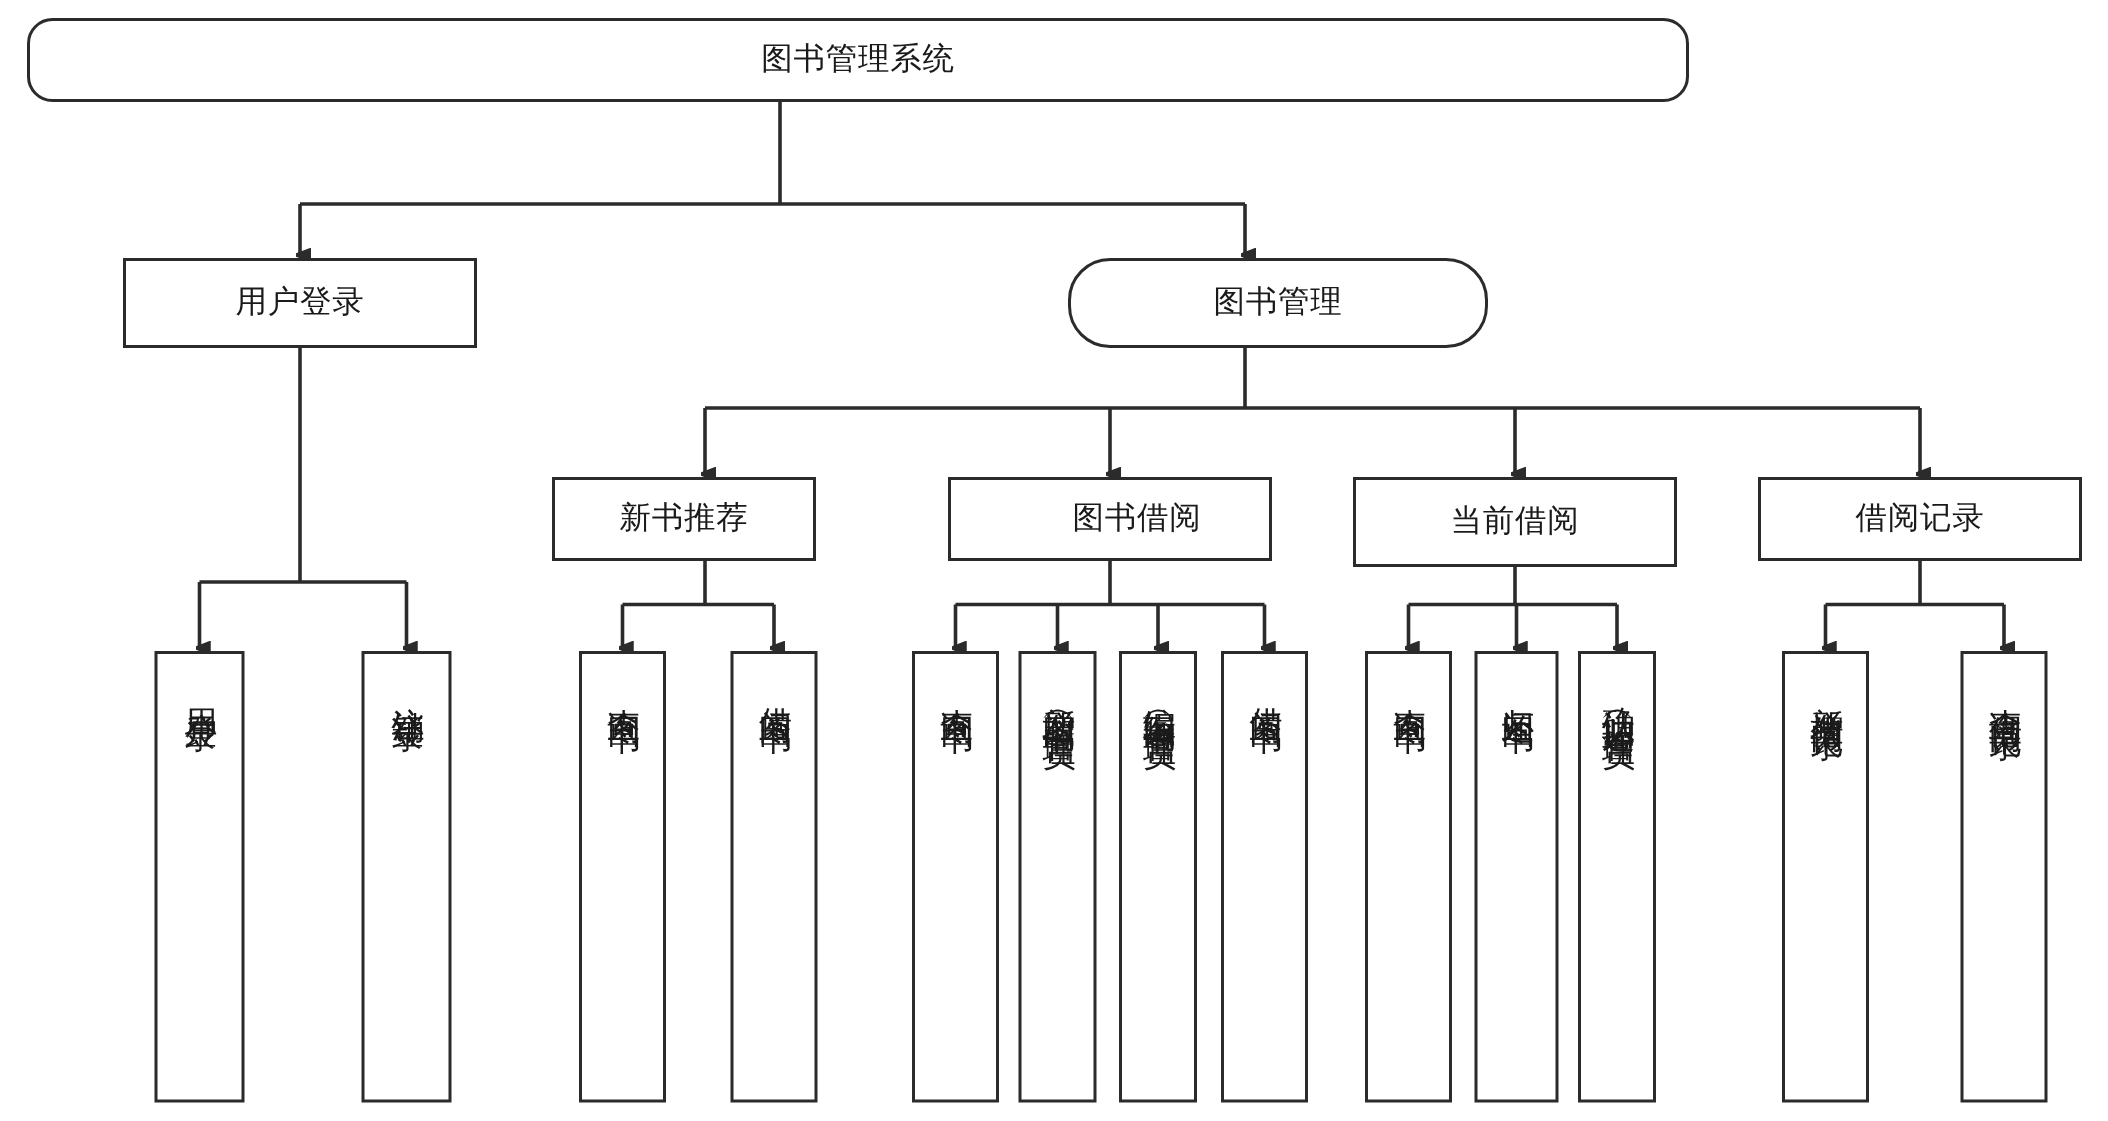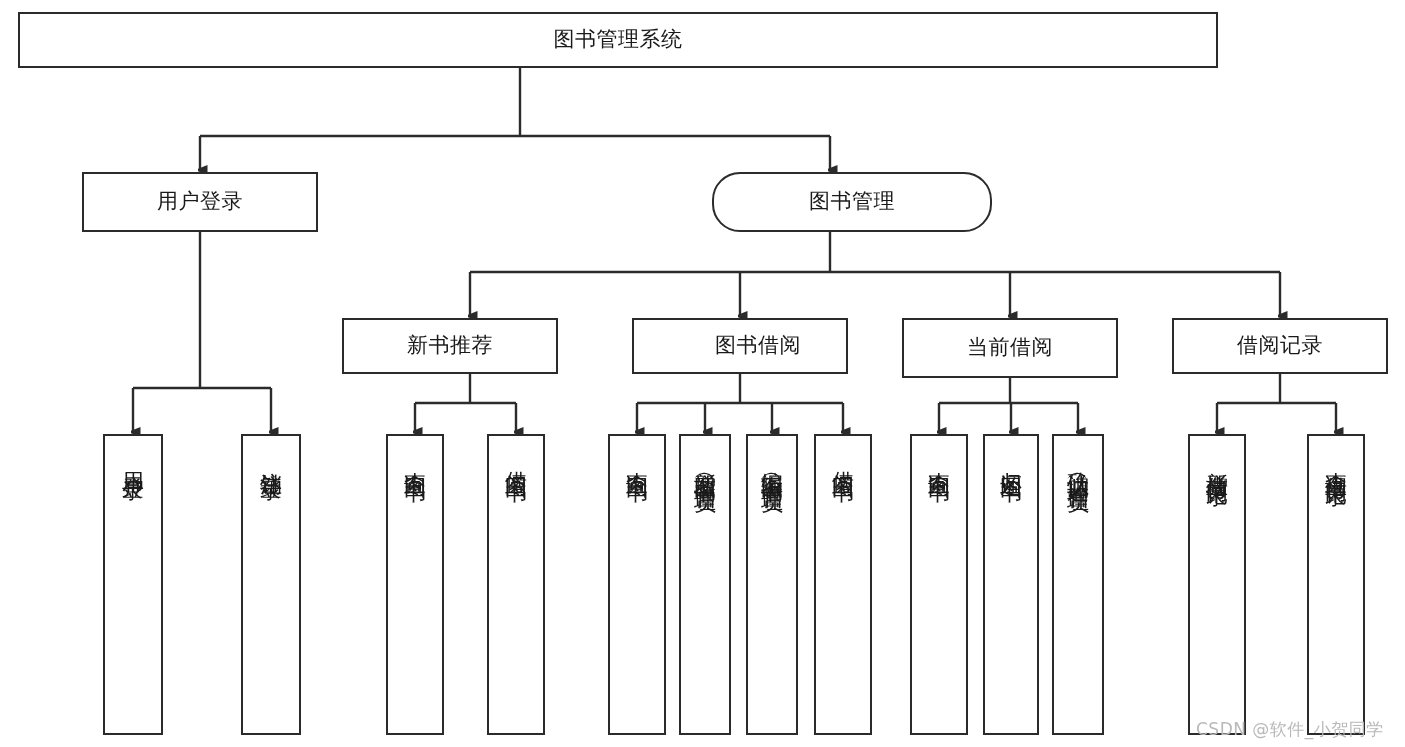--- a/index.html
+++ b/index.html
@@ -102,34 +102,34 @@
         <path d="M939,403 L939,432" marker-end="url(#arrow)"></path>
         <path d="M1011,403 L1011,432" marker-end="url(#arrow)"></path>
         <path d="M1078,403 L1078,432" marker-end="url(#arrow)"></path>
         <path d="M1280,374 L1280,403"></path>
         <path d="M1217,403 L1336,403"></path>
         <path d="M1217,403 L1217,432" marker-end="url(#arrow)"></path>
         <path d="M1336,403 L1336,432" marker-end="url(#arrow)"></path>
       </g>
   </svg>
 
-  <div class="node horiz" style="left: 18px; top: 12px; width: 1200px; height: 56px;">
+  <div class="node horiz" style="left: 18px; top: 12px; width: 1108px; height: 56px; border-radius: 17px;">
     <span class="label">图书管理系统</span>
   </div>
 
   <div id="level1-host">
       <div class="node horiz" style="left: 82px; top: 172px; width: 236px; height: 60px;">
         <span class="label">用户登录</span>
       </div>
       <div class="node horiz" style="left: 712px; top: 172px; width: 280px; height: 60px; border-radius: 28px;">
         <span class="label">图书管理</span>
       </div>
     </div>
   <div id="level2-host">
-      <div class="node horiz" style="left: 342px; top: 318px; width: 216px; height: 56px;">
+      <div class="node horiz" style="left: 368px; top: 318px; width: 176px; height: 56px;">
         <span class="label">新书推荐</span>
       </div>
       <div class="node horiz" style="left: 632px; top: 318px; width: 216px; height: 56px; padding-left: 36px;">
         <span class="label">图书借阅</span>
       </div>
       <div class="node horiz" style="left: 902px; top: 318px; width: 216px; height: 60px;">
         <span class="label">当前借阅</span>
       </div>
       <div class="node horiz" style="left: 1172px; top: 318px; width: 216px; height: 56px;">
         <span class="label">借阅记录</span>
@@ -170,14 +170,13 @@
         <span class="label">确认归还（管理员）</span>
       </div>
       <div class="node vert" style="left: 1188px; top: 434px; width: 58px; height: 301px;">
         <span class="label">新增借阅记录</span>
       </div>
       <div class="node vert" style="left: 1307px; top: 434px; width: 58px; height: 301px;">
         <span class="label">查询借阅记录</span>
       </div>
     </div>
 
-  <div class="watermark" style="left: 1196px; top: 718px;">CSDN @软件_小贺同学</div>
 </div>
 
 </body></html>

